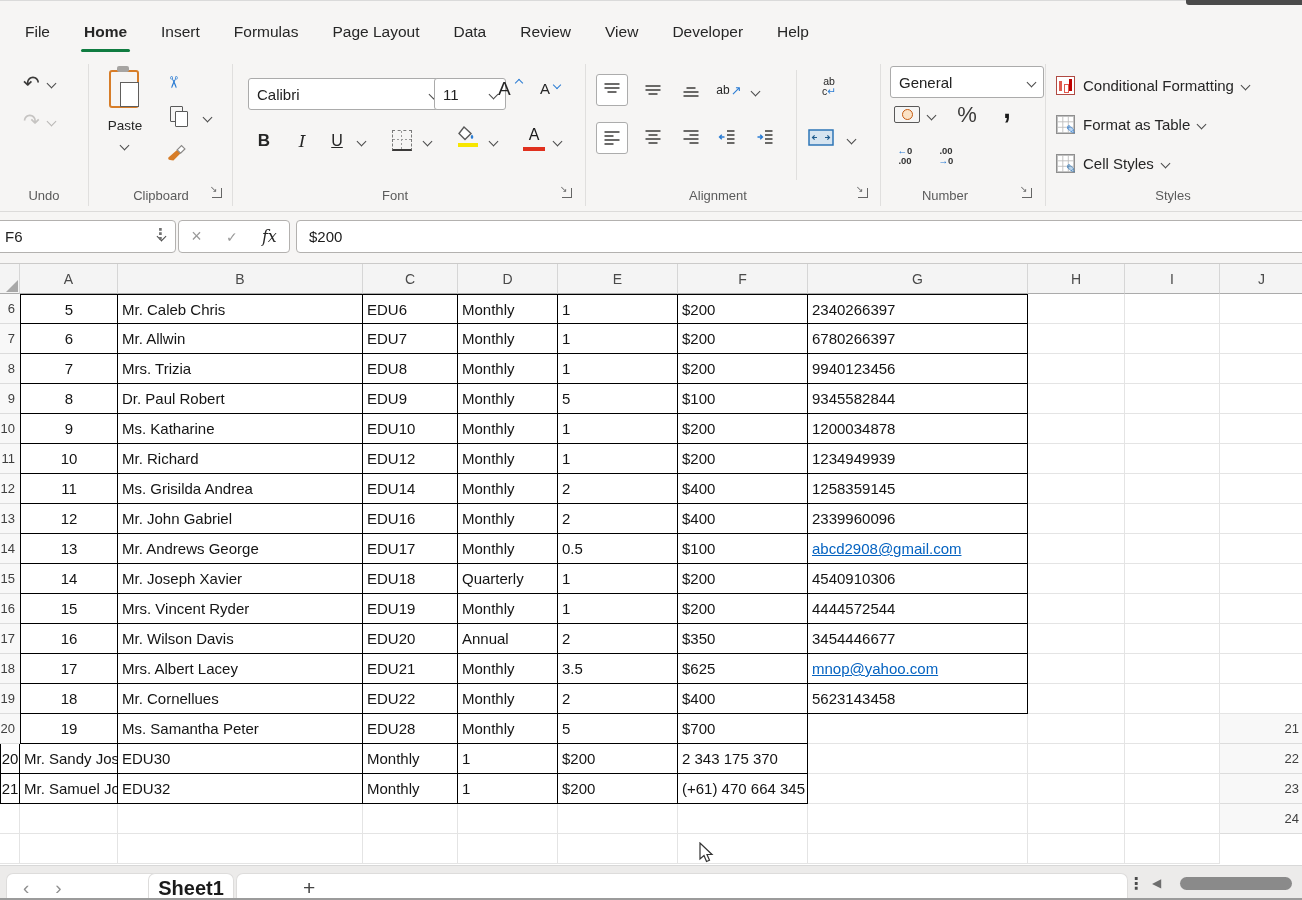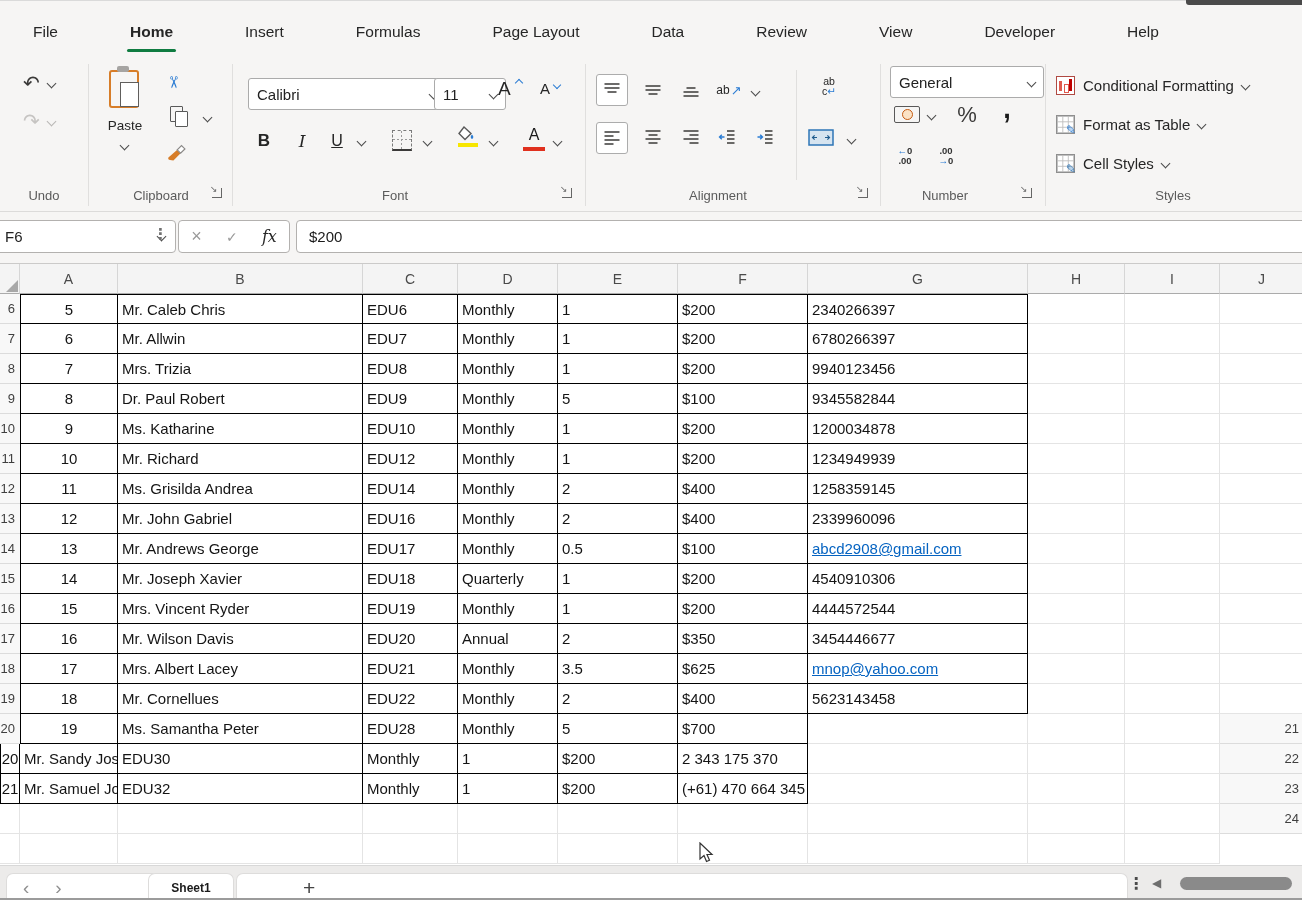--- a/index.html
+++ b/index.html
@@ -4,21 +4,21 @@
 <style>
   html,body{margin:0;padding:0;width:1302px;height:900px;overflow:hidden;
     font-family:"Liberation Sans","DejaVu Sans",sans-serif;background:#fff;}
   .abs{position:absolute;}
   #stage{position:relative;width:1302px;height:900px;background:#fff;}
   
   #chrome{left:0;top:0;width:1302px;height:264px;background:#F6F5F4;}
   .hairline{left:0;top:0;width:1302px;height:1px;background:#DADADA;}
   #dark-sliver{left:1186px;top:0;width:116px;height:5px;background:#4A4A4A;border-radius:0 0 0 3px;}
   
-  #menubar{left:16px;top:8px;height:48px;display:flex;align-items:flex-start;gap:38px;}
+  #menubar{left:8px;top:8px;height:48px;display:flex;align-items:flex-start;}
   .mi{position:relative;padding:0 17px;font-size:15.5px;color:#262626;height:48px;display:flex;align-items:center;cursor:default;}
   .mi.act{font-weight:700;}
   .mi .ul{position:absolute;left:14px;right:14px;bottom:4px;height:3px;border-radius:2px;background:var(--green,#107C41);}
   
   .sep{width:1px;background:#E0DFDE;top:64px;height:142px;}
   .glabel{top:188px;font-size:13px;color:#5b5b5b;text-align:center;width:100px;}
   .chev{display:inline-block;width:6px;height:6px;border-right:1.4px solid #4a4a4a;border-bottom:1.4px solid #4a4a4a;transform:rotate(45deg);}
   .chev.gray{border-color:#b9b7b5;}
   .chev.blue{border-color:#2B7CD3;}
   .chev.up{transform:rotate(-135deg);}
@@ -626,21 +626,21 @@
       <div class="cell emp"></div>
       <div class="cell emp"></div>
     </div>
 
   <div class="abs" id="sheetbar">
     <div class="panel" style="left:6px;width:136px;display:flex;align-items:center;gap:26px;padding-left:16px;">
       <span style="font-size:19px;color:#8f8f8f;">‹</span>
       <span style="font-size:19px;color:#8f8f8f;">›</span>
     </div>
     <div class="panel" style="left:148px;width:84px;display:flex;align-items:center;justify-content:center;">
-      <span style="font-size:12px;font-weight:700;color:#1a1a1a;">Sheet1</span>
+      <span style="font-size:20px;font-weight:700;color:#1a1a1a;">Sheet1</span>
     </div>
     <div class="panel" style="left:236px;width:890px;">
       <span class="abs" style="left:66px;top:2px;font-size:21px;font-weight:300;color:#444;">+</span>
     </div>
     <span class="abs" style="left:1128px;top:8px;font-size:16px;color:#4a4a4a;font-weight:700;">⋮</span>
     <span class="abs" style="left:1152px;top:10px;font-size:12px;color:#6e6e6e;">◀</span>
     <div class="abs" style="left:1180px;top:11px;width:112px;height:13px;background:#8a8a8a;border-radius:7px;"></div>
     <div class="abs" style="left:0;top:32px;width:1302px;height:3px;background:#9B9B9B;"></div>
   </div>
 

